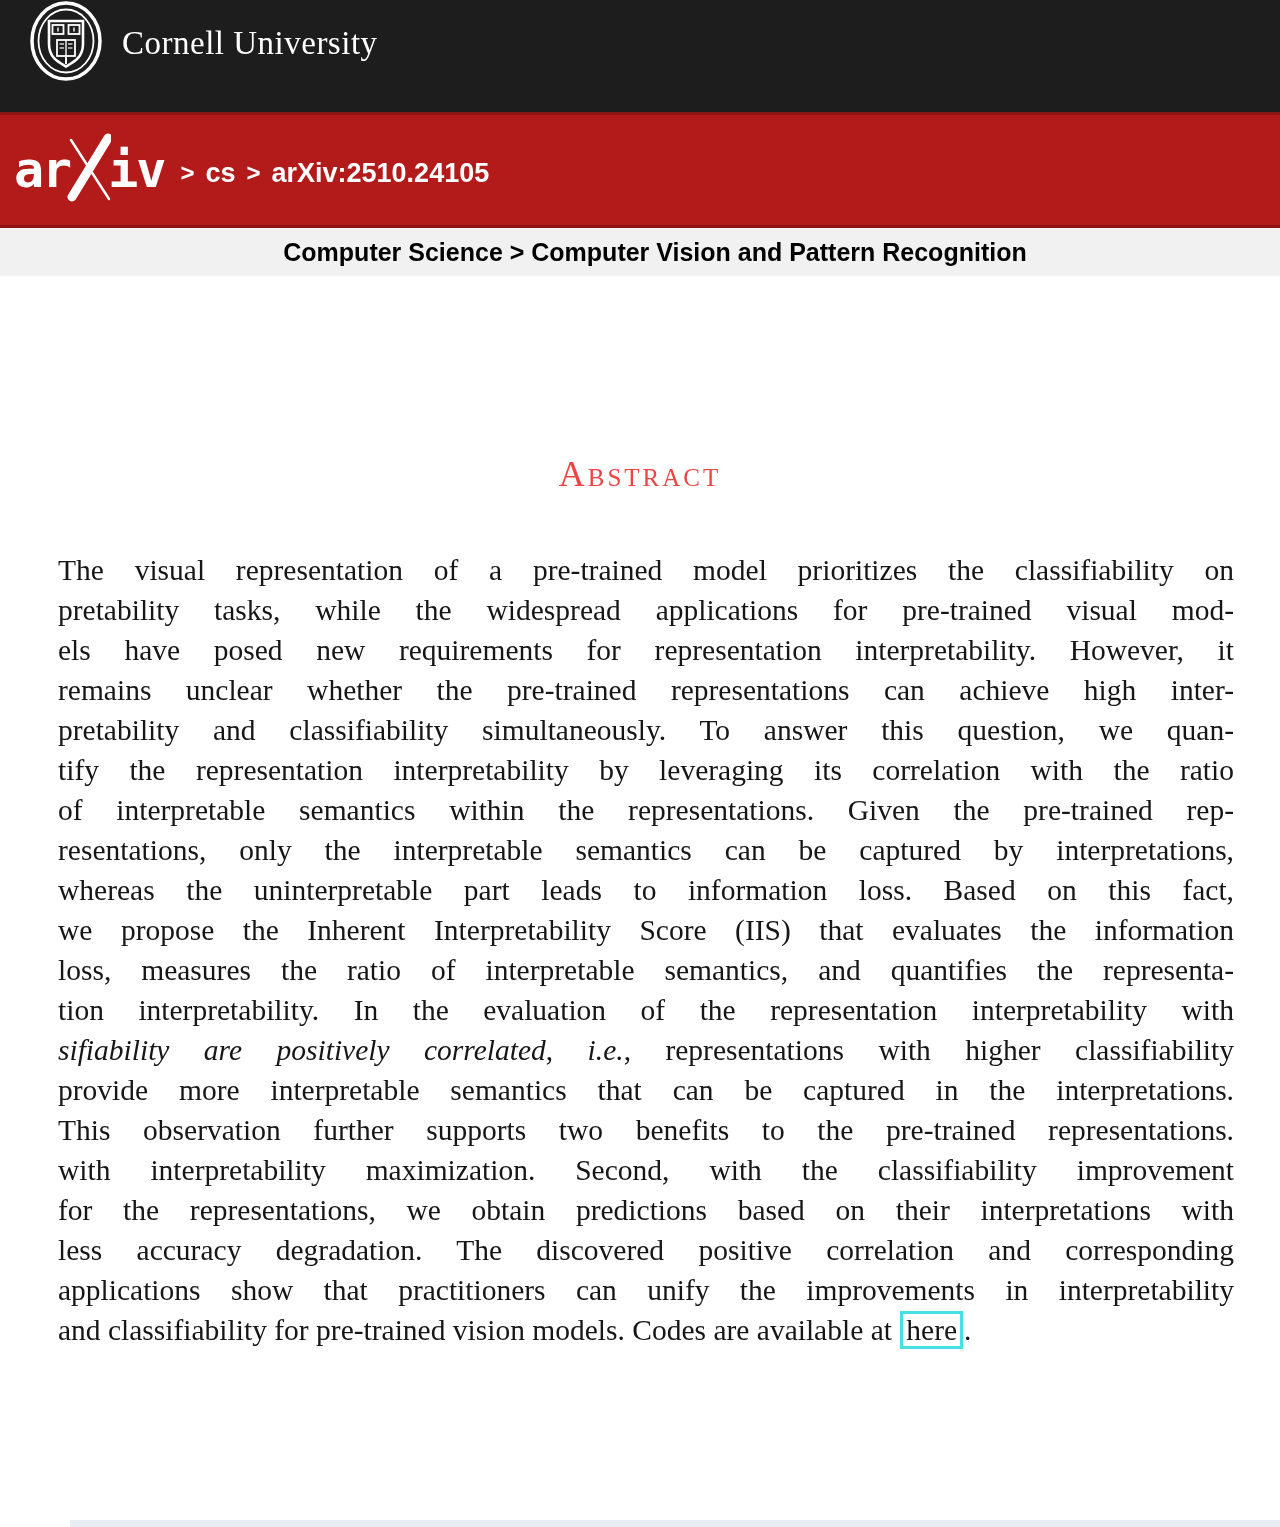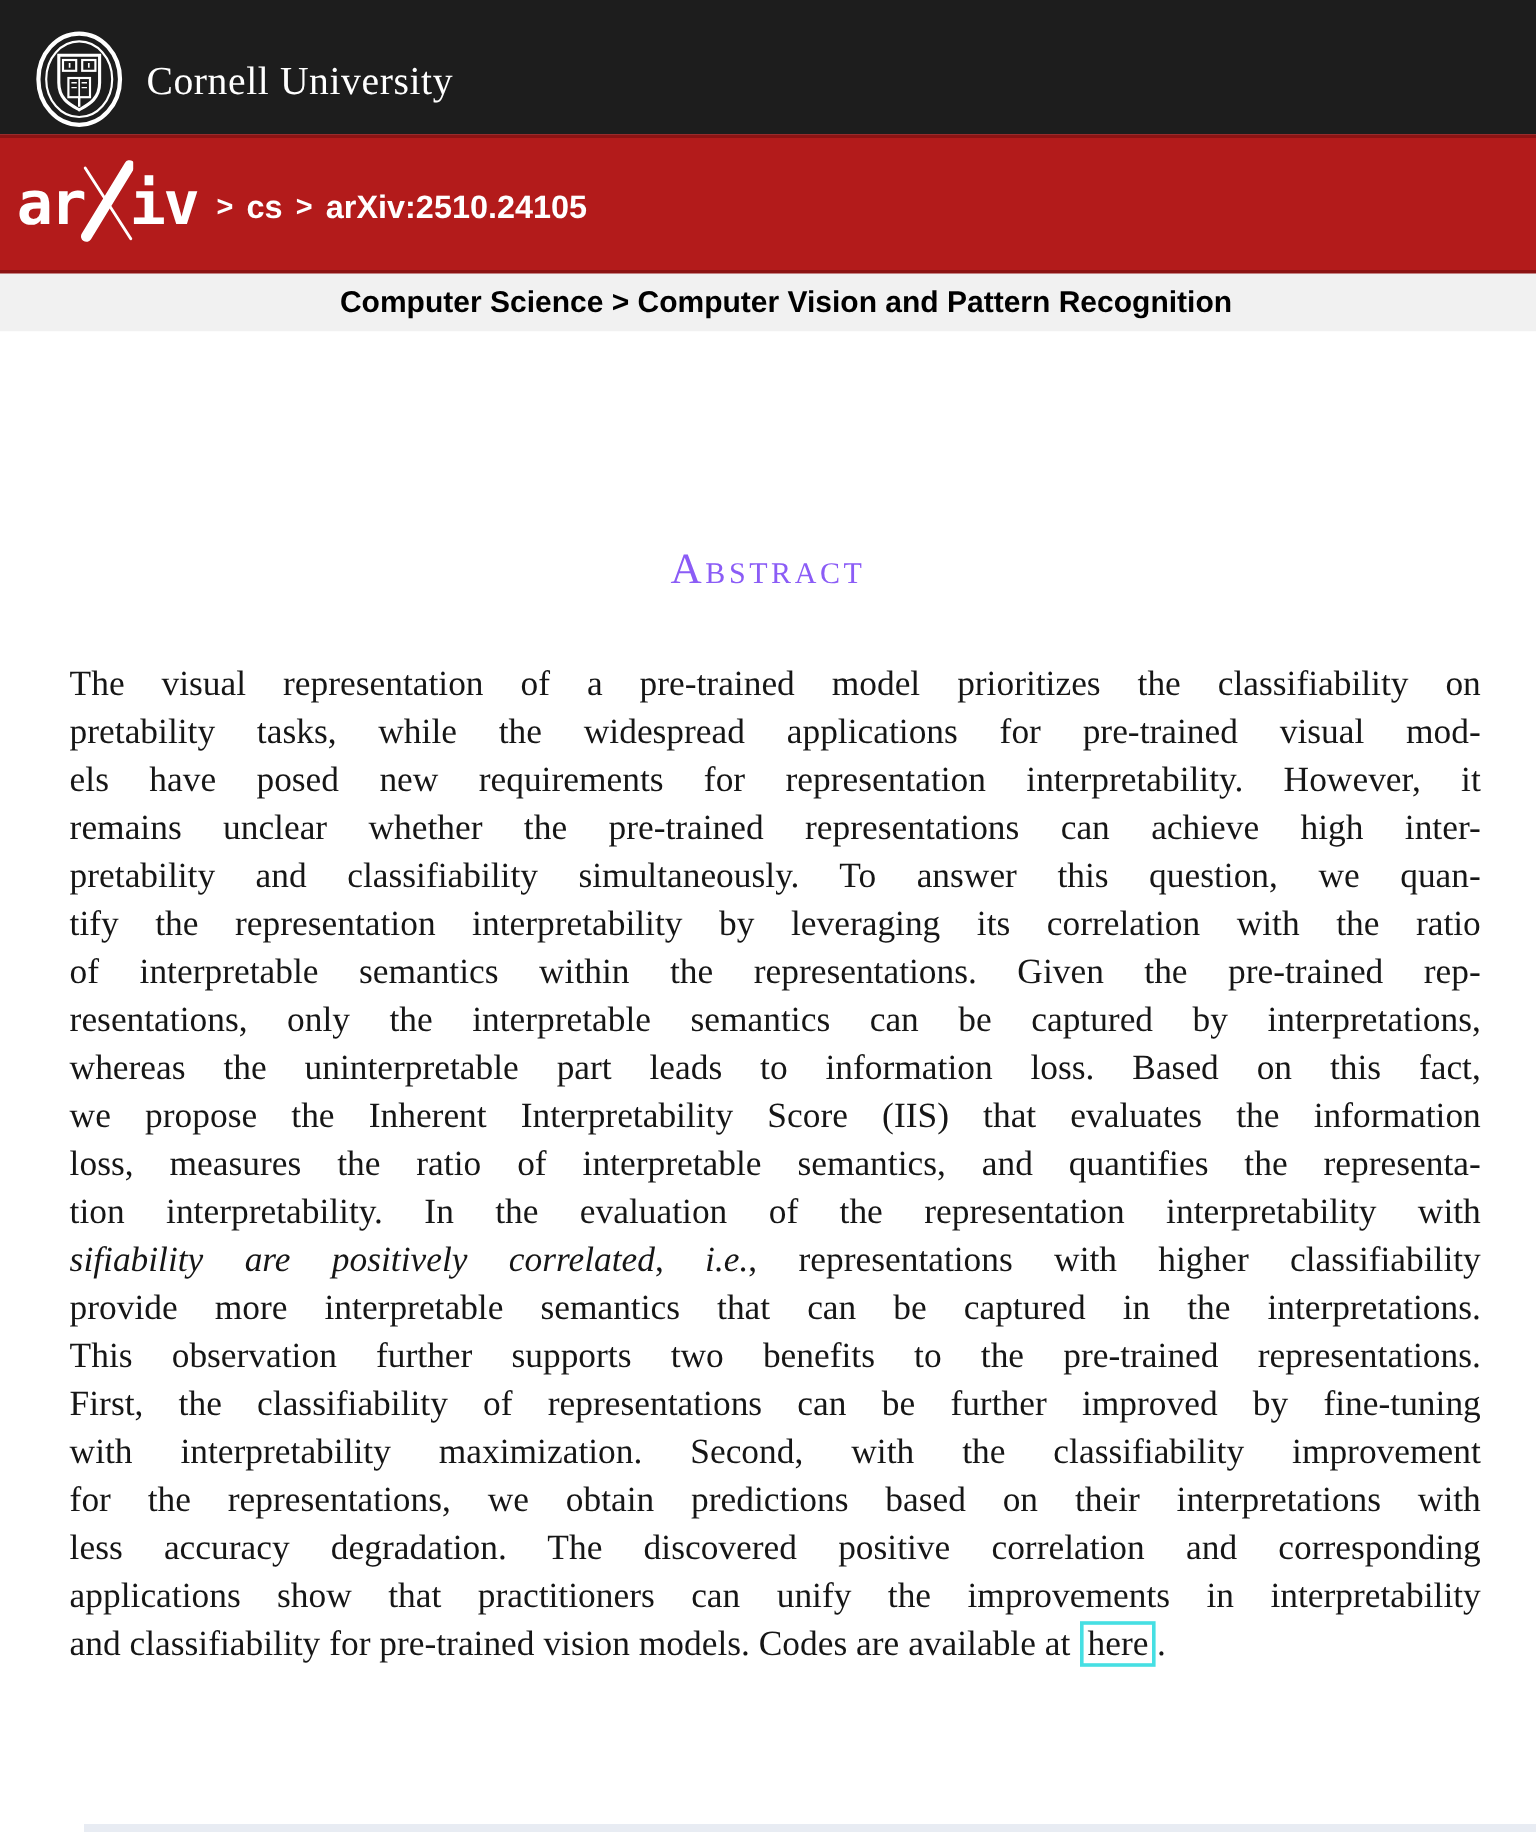--- a/index.html
+++ b/index.html
@@ -3,21 +3,21 @@
 <meta charset="utf-8">
 <style>
   html,body{margin:0;padding:0;}
   body{
     width:1280px;height:1527px;position:relative;background:#ffffff;
     font-family:"Liberation Serif", serif;overflow:hidden;
   }
 
   
   .cornell-header{
-    height:112px;background:#1d1d1d;display:flex;align-items:flex-end;
+    height:112px;background:#1d1d1d;display:flex;align-items:flex-start;
     padding-left:28px;box-sizing:border-box;
   }
   .cornell-link{display:flex;align-items:center;gap:18px;cursor:pointer;}
   .cornell-name{
     color:#ffffff;font-family:"Liberation Serif",serif;font-size:33px;
     letter-spacing:0.5px;
   }
 
   
   .arxiv-banner{
@@ -44,21 +44,21 @@
     height:48px;background:#f1f1f1;display:flex;align-items:center;
     padding-left:30px;box-sizing:border-box;
     font-family:"Liberation Sans",sans-serif;font-weight:bold;
     font-size:25px;color:#000000;justify-content:center;
   }
 
   
   .abstract-heading{
     margin-top:178px;text-align:center;
     font-variant:small-caps;font-size:36px;letter-spacing:3px;
-    color:#8b5cf6;line-height:40px;
+    color:#ef4444;line-height:40px;
   }
   .abstract{
     margin:56px 46px 0 58px;
     font-size:29.5px;line-height:40px;color:#161616;
   }
   .abs-line{text-align:justify;text-align-last:justify;}
   .abs-line.last{text-align-last:left;}
   .it{font-style:italic;}
   .here-link{
     border:3px solid #46dfe3;padding:0 3px;margin:0 1px;cursor:pointer;
@@ -131,21 +131,20 @@
     <div class="abs-line"><span>tify the representation interpretability by leveraging its correlation with the ratio</span></div>
     <div class="abs-line"><span>of interpretable semantics within the representations. Given the pre-trained rep-</span></div>
     <div class="abs-line"><span>resentations, only the interpretable semantics can be captured by interpretations,</span></div>
     <div class="abs-line"><span>whereas the uninterpretable part leads to information loss. Based on this fact,</span></div>
     <div class="abs-line"><span>we propose the Inherent Interpretability Score (IIS) that evaluates the information</span></div>
     <div class="abs-line"><span>loss, measures the ratio of interpretable semantics, and quantifies the representa-</span></div>
     <div class="abs-line"><span>tion interpretability. In the evaluation of the representation interpretability with</span></div>
     <div class="abs-line"><span class="it">sifiability are positively correlated</span><span>, </span><span class="it">i.e.</span><span>, representations with higher classifiability</span></div>
     <div class="abs-line"><span>provide more interpretable semantics that can be captured in the interpretations.</span></div>
     <div class="abs-line"><span>This observation further supports two benefits to the pre-trained representations.</span></div>
-    <div class="abs-line"><span>First, the classifiability of representations can be further improved by fine-tuning</span></div>
     <div class="abs-line"><span>with interpretability maximization. Second, with the classifiability improvement</span></div>
     <div class="abs-line"><span>for the representations, we obtain predictions based on their interpretations with</span></div>
     <div class="abs-line"><span>less accuracy degradation. The discovered positive correlation and corresponding</span></div>
     <div class="abs-line"><span>applications show that practitioners can unify the improvements in interpretability</span></div>
     <div class="abs-line last"><span>and classifiability for pre-trained vision models. Codes are available at </span><span class="here-link">here</span><span>.</span></div>
   </div>
 
 <div class="bottom-strip"></div>
 
 </body></html>

